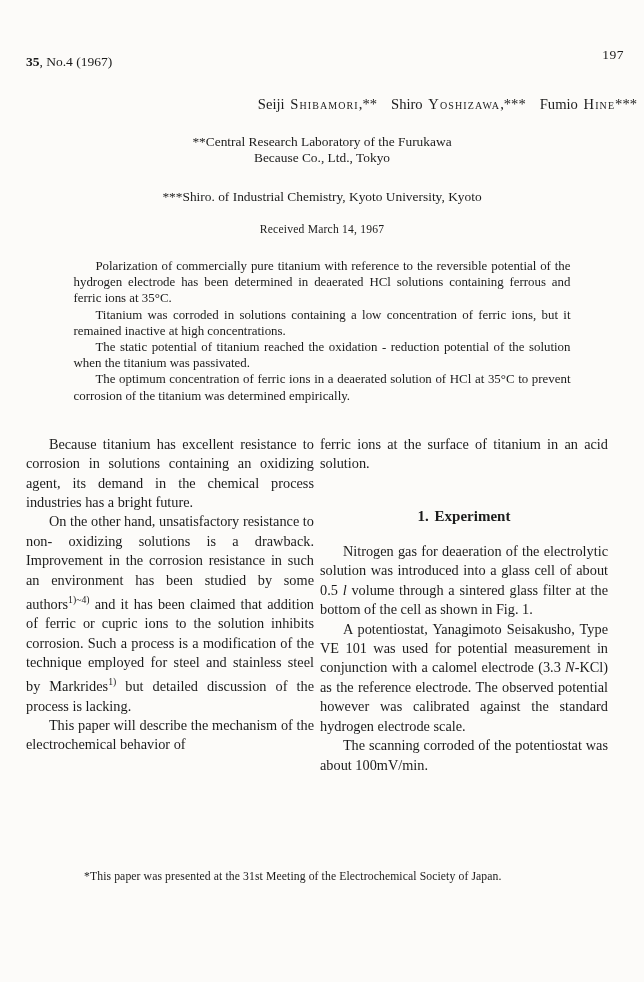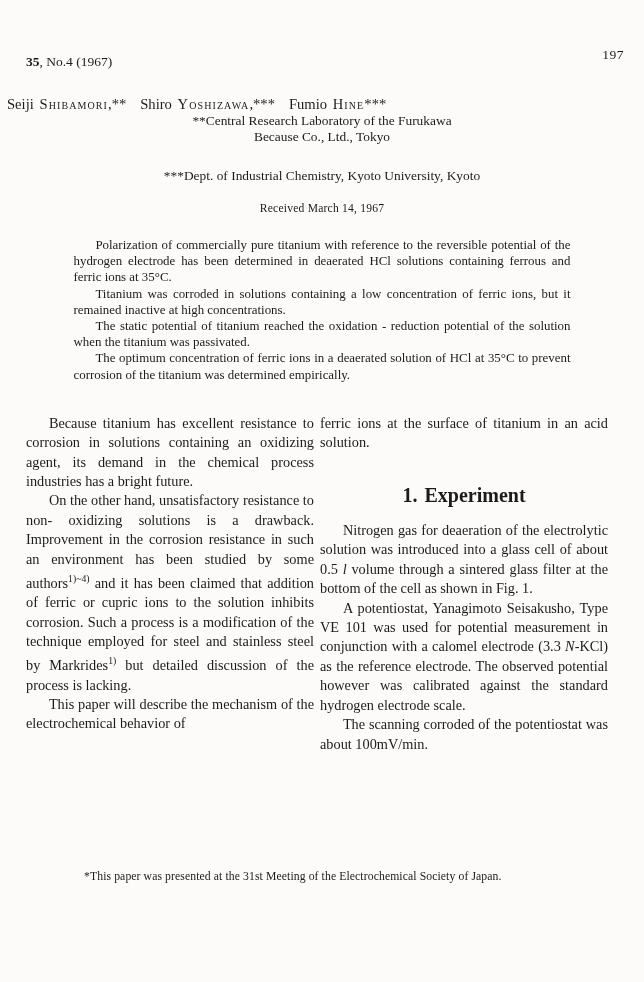--- a/index.html
+++ b/index.html
@@ -39,34 +39,34 @@
     line-height: 31px;
     letter-spacing: 0.4px;
     word-spacing: 5px;
   }
   .title .t1, .title .t2 { display: block; }
   .title sup { font-size: 0.62em; }
 
   
   .authors {
     margin-top: 26px;
-    text-align: left;
+    text-align: right;
     font-size: 14.6px;
     word-spacing: 2px;
   }
   .author { margin: 0 7px; }
   .author .fam { font-variant: small-caps; letter-spacing: 1.1px; }
 
   
   .affil {
     text-align: center;
     font-size: 13.4px;
     line-height: 16px;
   }
-  .affil-1 { }
+  .affil-1 { margin-top: 21px; }
   .affil-2 { margin-top: 23px; }
 
   .received {
     margin-top: 18px;
     text-align: center;
     font-size: 11.6px;
     letter-spacing: 0.2px;
   }
 
   
@@ -92,21 +92,21 @@
     text-align: justify;
   }
   .col p { margin: 0; text-indent: 1.6em; }
   .col .noindent p { text-indent: 0; }
   .col sup { font-size: 0.68em; }
 
   .section-heading {
     margin: 33px 0 16px;
     text-align: center;
     font-weight: bold;
-    font-size: 20px;
+    font-size: 15px;
     word-spacing: 2px;
   }
 
   
   .footnote {
     position: absolute;
     left: 84px;
     top: 870px;
     width: 520px;
     font-size: 11.7px;
@@ -128,21 +128,21 @@
 
   <div class="authors">
     <span class="author"><span>Seiji</span> <span class="fam">Shibamori</span><span>,**</span></span><span class="author"><span>Shiro</span> <span class="fam">Yoshizawa</span><span>,***</span></span><span class="author"><span>Fumio</span> <span class="fam">Hine</span><span>***</span></span>
   </div>
 
   <div class="affil affil-1">
     <div>**Central Research Laboratory of the Furukawa</div>
     <div>Because Co., Ltd., Tokyo</div>
   </div>
 
-  <div class="affil affil-2">***Dept. of Industrial Chemistry, Kyoto University, Kyoto</div>
+  <div class="affil affil-2">***Shiro. of Industrial Chemistry, Kyoto University, Kyoto</div>
 
   <div class="received">Received March 14, 1967</div>
 
   <div class="abstract">
       <p>Polarization of commercially pure titanium with reference to the reversible potential of the hydrogen electrode has been determined in deaerated HCl solutions containing ferrous and ferric ions at 35°C.</p>
       <p>Titanium was corroded in solutions containing a low concentration of ferric ions, but it remained inactive at high concentrations.</p>
       <p>The static potential of titanium reached the oxidation - reduction potential of the solution when the titanium was passivated.</p>
       <p>The optimum concentration of ferric ions in a deaerated solution of HCl at 35°C to prevent corrosion of the titanium was determined empirically.</p>
     </div>
 

